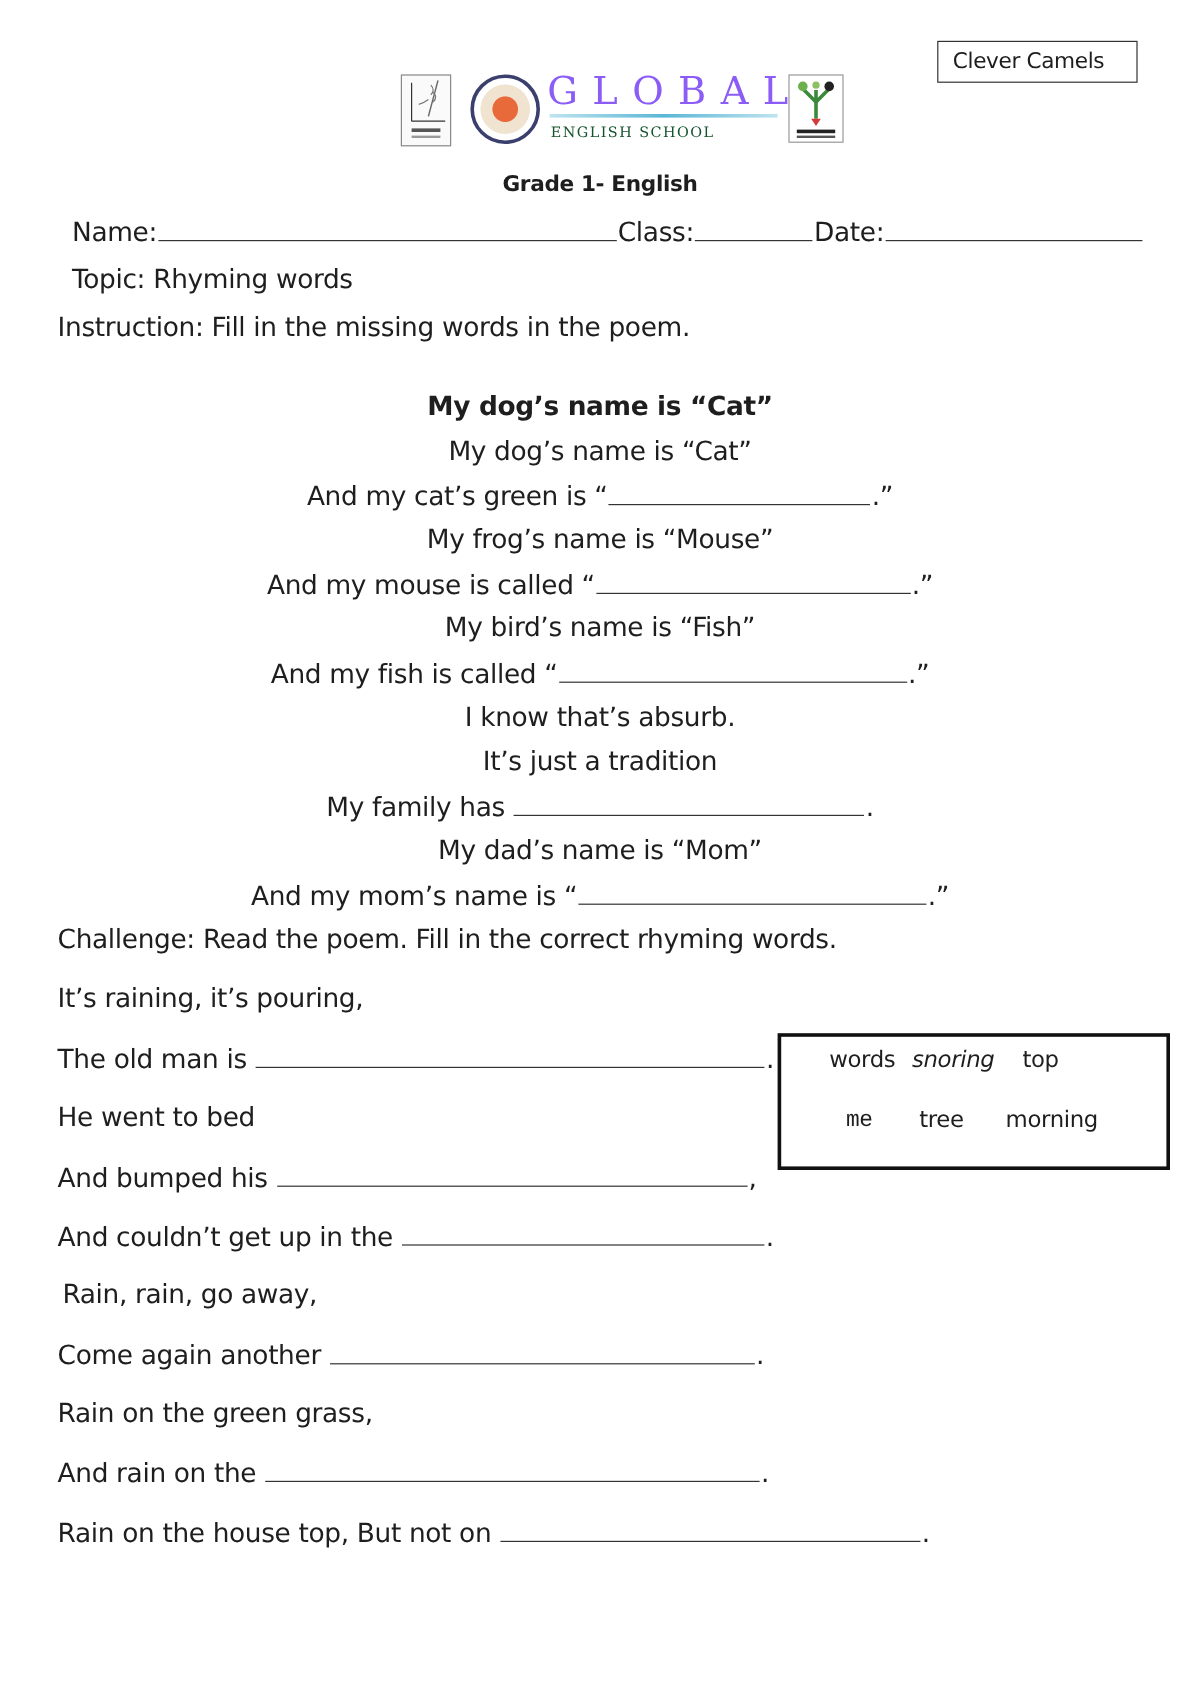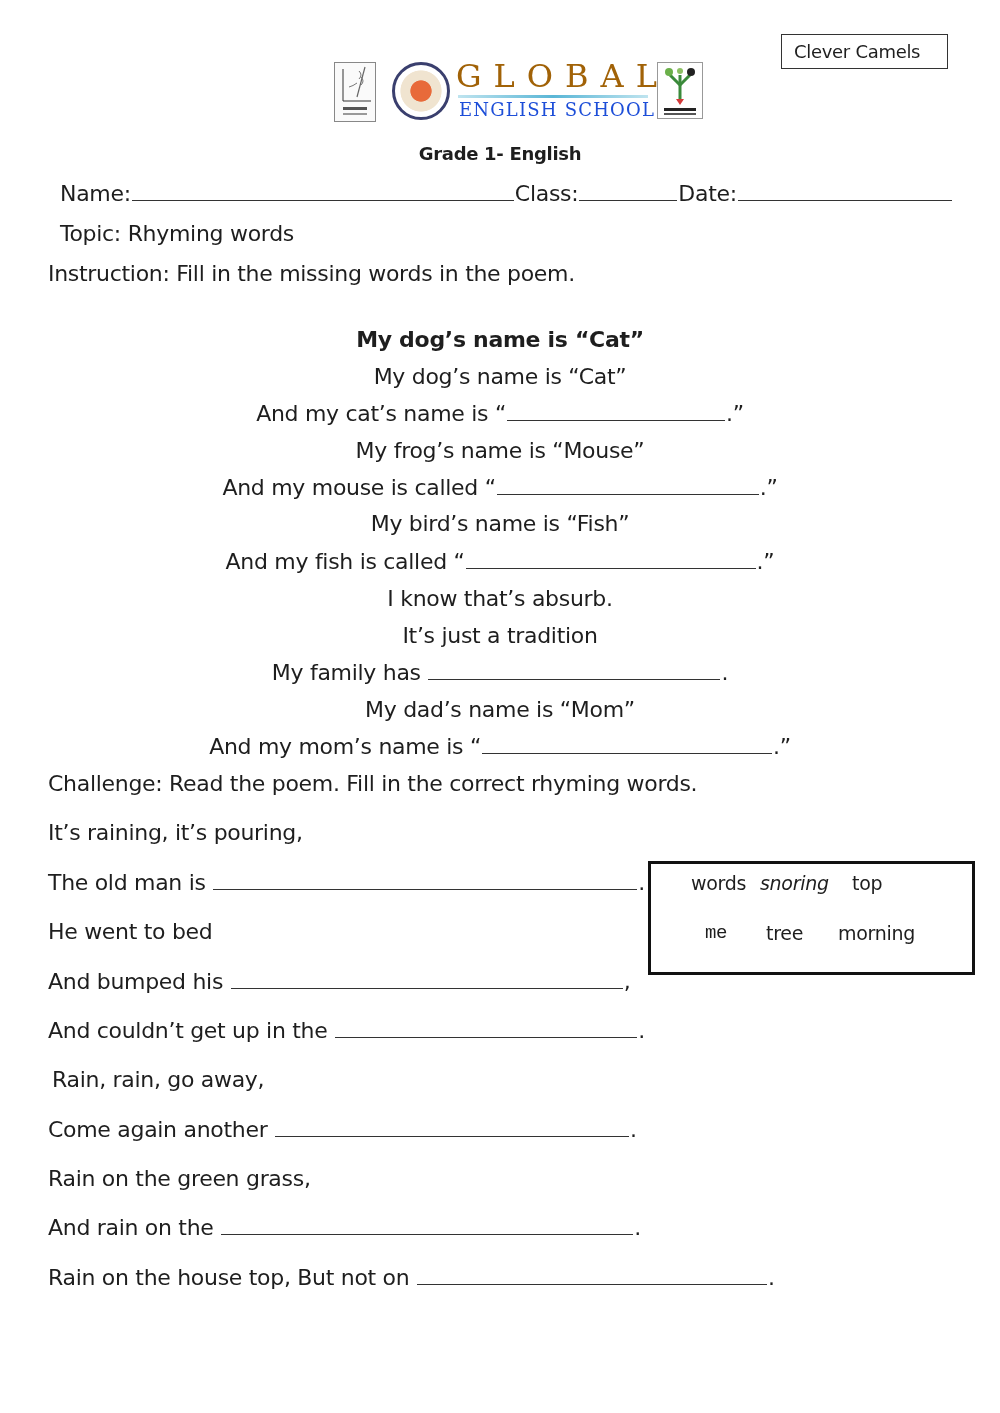--- a/index.html
+++ b/index.html
@@ -24,29 +24,29 @@
     left: 334px; top: 62px; width: 42px; height: 60px; border: 1px solid #888;
     box-sizing: border-box; background: #fafafa;
   }
   .logo-seal {
     left: 392px; top: 62px; width: 58px; height: 58px; border-radius: 50%;
     border: 3px solid #3a3f6e; box-sizing: border-box;
     background: radial-gradient(circle, #e86a3a 0 28%, #f0e4d0 30% 55%, #ffffff 57%);
   }
   .global-word {
     left: 456px; top: 58px; font-family: "DejaVu Serif", serif; font-size: 32px;
-    letter-spacing: 12px; color: #a16207; line-height: 36px;
+    letter-spacing: 12px; color: #8b5cf6; line-height: 36px;
   }
   .global-rule {
     left: 458px; top: 95px; width: 190px; height: 3px;
     background: linear-gradient(90deg, #bfe4ef, #5ab6d6, #bfe4ef);
   }
   .global-sub {
-    left: 459px; top: 99px; font-family: "DejaVu Serif", serif; font-size: 18px;
-    letter-spacing: 1.2px; color: #1d4ed8; line-height: 22px;
+    left: 459px; top: 99px; font-family: "DejaVu Serif", serif; font-size: 12px;
+    letter-spacing: 1.2px; color: #14532d; line-height: 22px;
   }
   .logo-identity {
     left: 657px; top: 62px; width: 46px; height: 57px; border: 1px solid #999;
     box-sizing: border-box; background: #fff;
   }
   .word-bank {
     left: 648px; top: 861px; width: 327px; height: 114px;
     border: 3px solid #111; box-sizing: border-box;
   }
   .bank-word { font-size: 19px; line-height: 24px; letter-spacing: -0.3px; white-space: nowrap; }
@@ -95,21 +95,21 @@
 
 <div class="abs txt" style="left:60px; top:222px;">Topic: Rhyming words</div>
 <div class="abs txt" style="left:48px; top:262px;">Instruction: Fill in the missing words in the poem.</div>
 
 <div class="abs center txt bold" style="top:328px;">My dog’s name is “Cat”</div>
 
 <div class="abs center txt" style="top:365px;">
   <span>My dog’s name is “Cat”</span>
 </div>
 <div class="abs center txt" style="top:402px;">
-  <span>And my cat’s name is “</span><span class="blank" style="width:218px;"></span><span>.”</span>
+  <span>And my cat’s green is “</span><span class="blank" style="width:218px;"></span><span>.”</span>
 </div>
 <div class="abs center txt" style="top:439px;">
   <span>My frog’s name is “Mouse”</span>
 </div>
 <div class="abs center txt" style="top:476px;">
   <span>And my mouse is called “</span><span class="blank" style="width:262px;"></span><span>.”</span>
 </div>
 <div class="abs center txt" style="top:512px;">
   <span>My bird’s name is “Fish”</span>
 </div>

